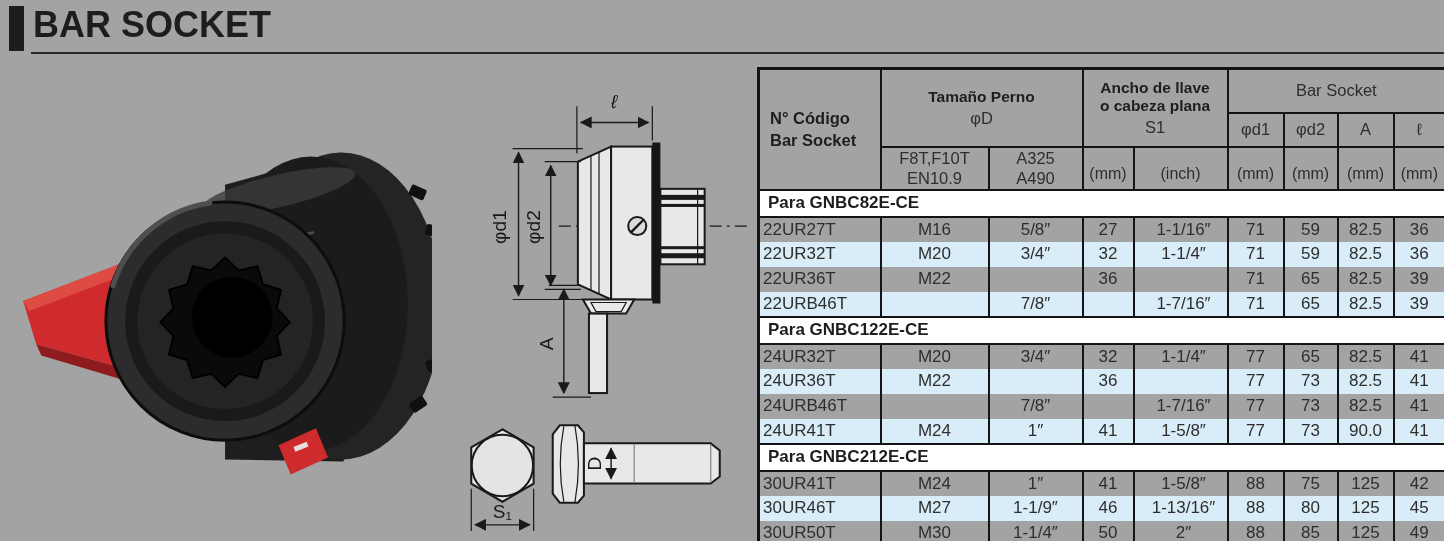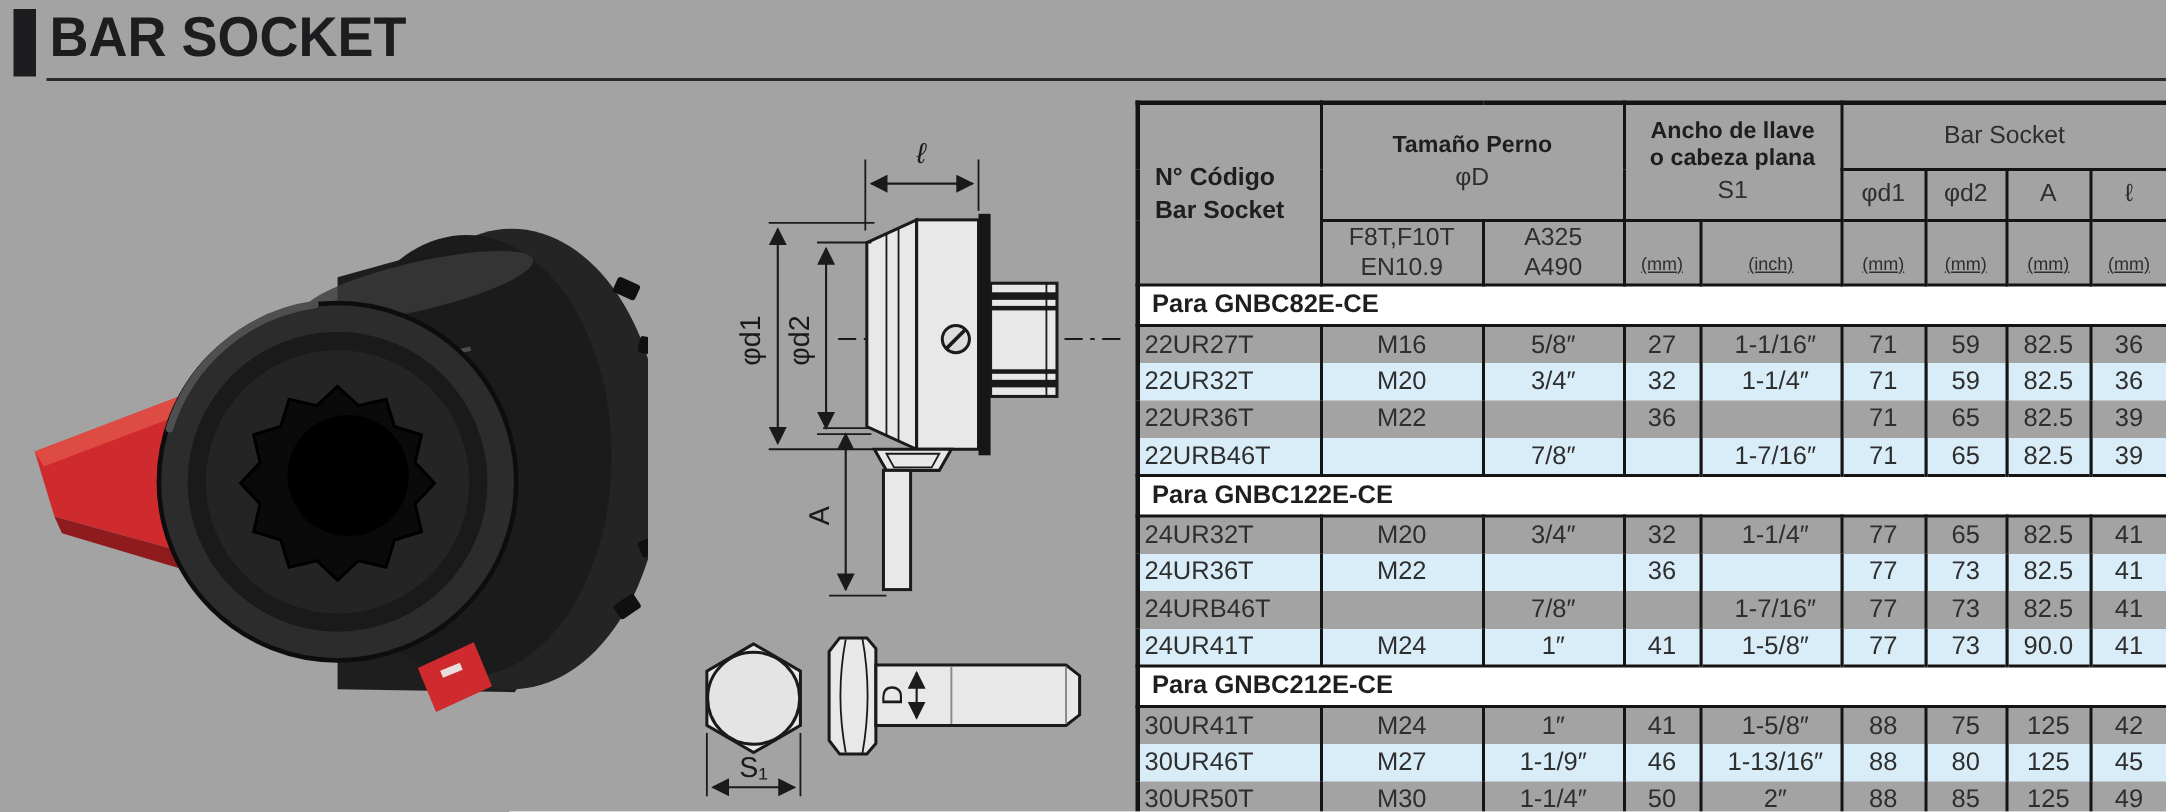--- a/index.html
+++ b/index.html
@@ -41,21 +41,21 @@
   tr.section-row { height:27px; }
   td.c0 { text-align:left !important; padding-left:3px; }
   td.c4 { text-align:center; padding-left:6px; }
 
   .h-code { text-align:left; padding-left:10px; font-weight:bold; white-space:pre-line;
             font-size:16.5px; color:#1e1e1e; line-height:1.35; }
   .h-group-top { font-weight:bold; color:#1e1e1e; font-size:15.5px; line-height:1.2; white-space:pre-line; }
   .h-symbol { font-weight:normal; font-size:16.5px; margin-top:2px; }
   .h-plain { font-weight:normal; font-size:16.5px; }
   .h-sub { font-weight:normal; white-space:pre-line; font-size:16.5px; line-height:1.25; }
-  .h-unit { vertical-align:bottom !important; padding-bottom:5px; font-size:12px;text-decoration:underline; }
+  .h-unit { vertical-align:bottom !important; padding-bottom:5px; font-size:16px; }
 
   
   .outline { fill:#e8e8e8; stroke:#1a1a1a; stroke-width:2; stroke-linejoin:miter; }
   .dimline { stroke:#1a1a1a; stroke-width:1.4; fill:none; }
   .thin { stroke:#1a1a1a; stroke-width:1.2; fill:none; }
   .dimtext { font-family:"Liberation Sans",sans-serif; font-size:19px; fill:#1a1a1a; }
   .accent-fill { fill:var(--accent,#cf2a2d); }
 </style>
 </head>
 <body>

